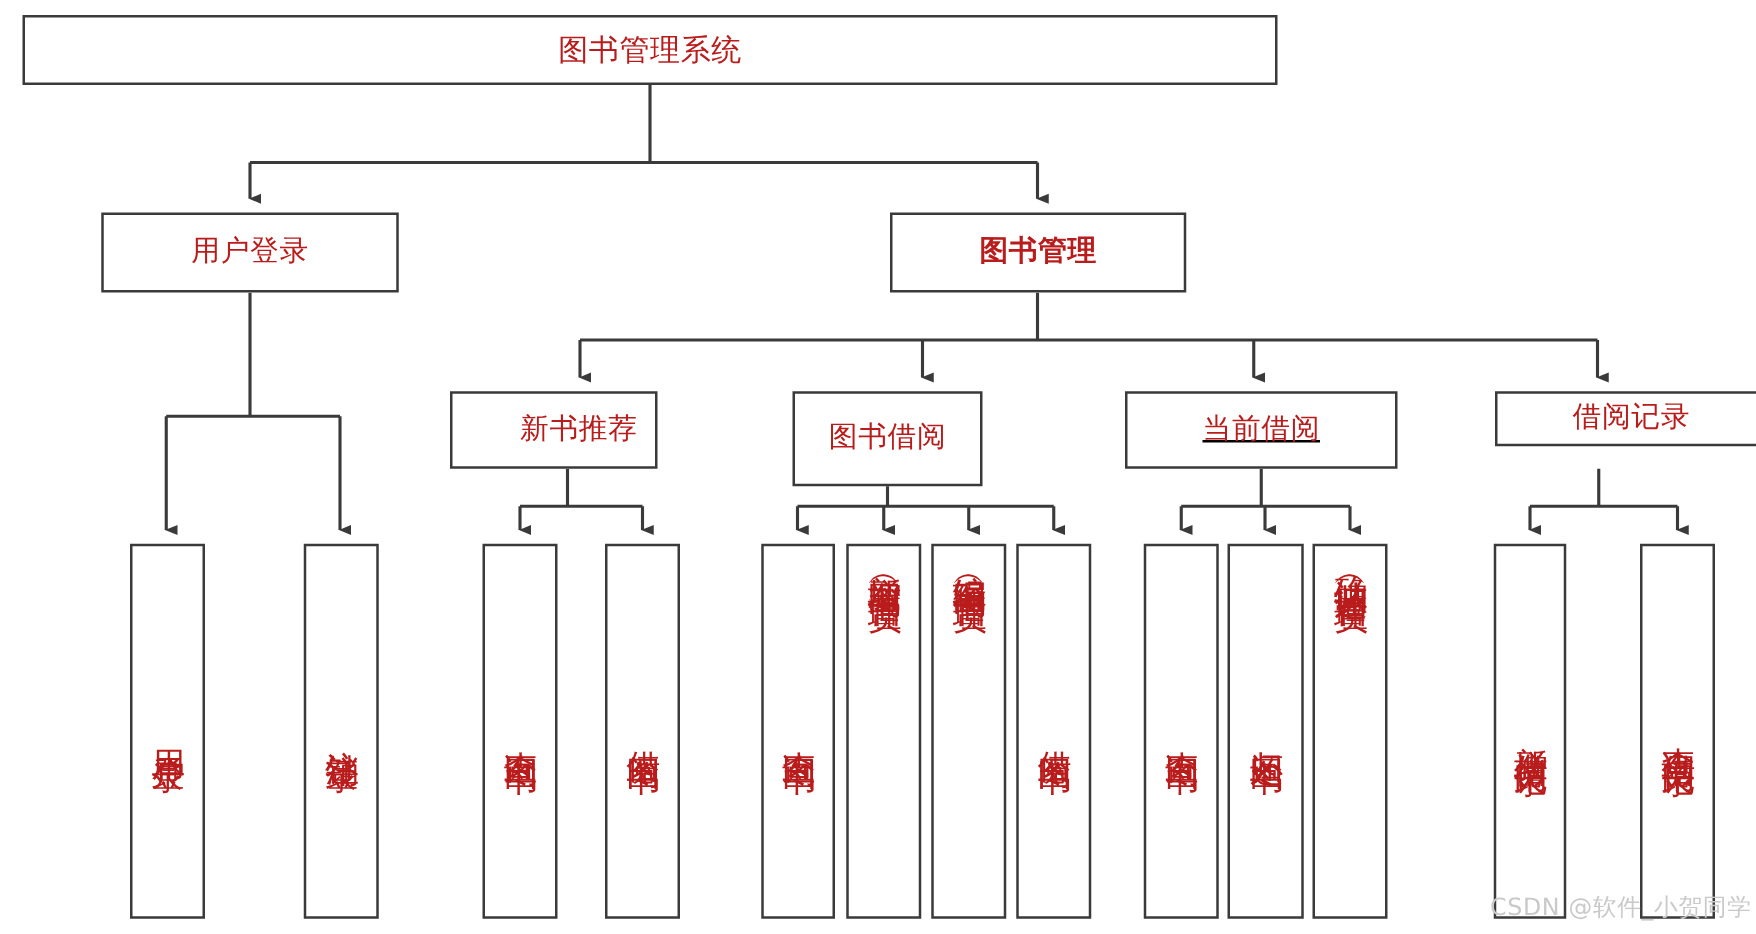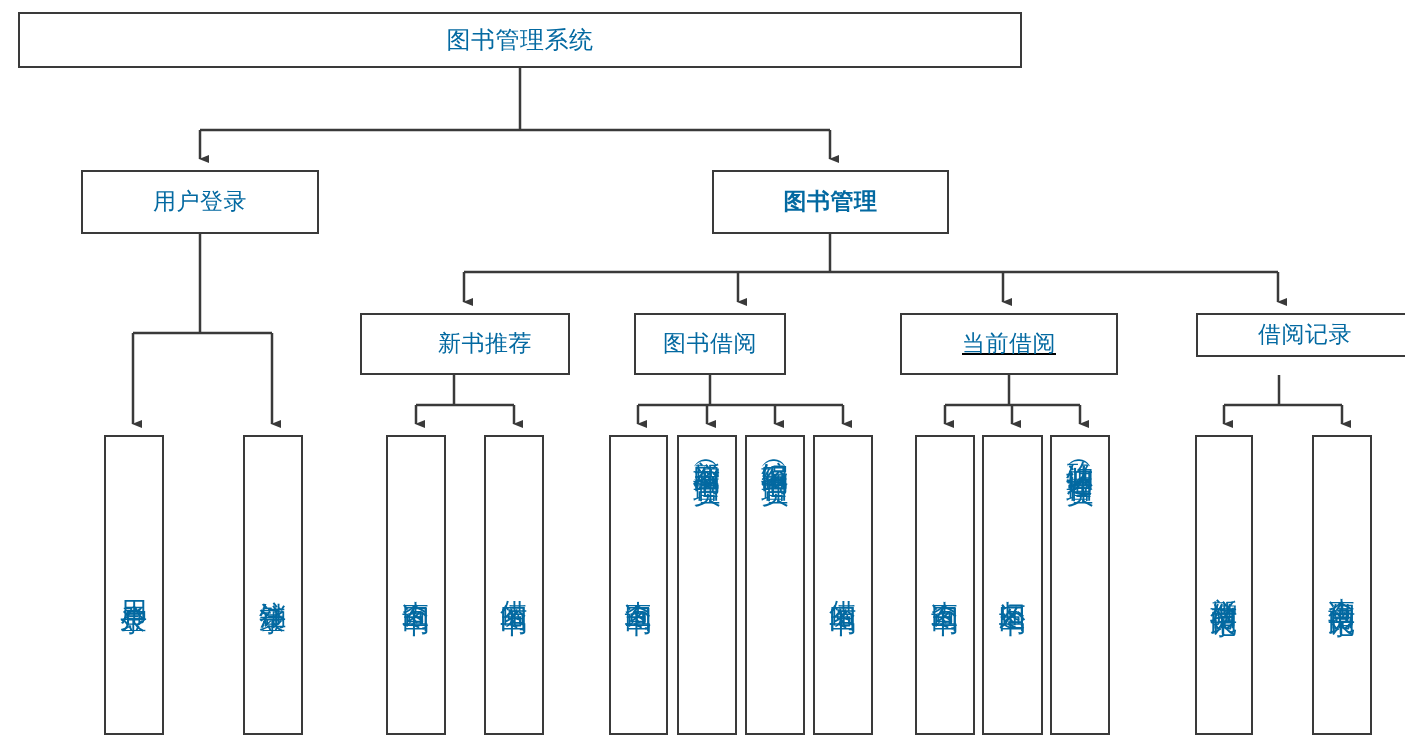--- a/index.html
+++ b/index.html
@@ -31,21 +31,21 @@
     position: absolute;
     box-sizing: border-box;
     background: #ffffff;
     border: 2.5px solid #3a3a3a;
     display: flex;
     align-items: center;
     justify-content: center;
     overflow: hidden;
   }
   .node .label {
-    color: #0369a1;
+    color: #b91c1c;
     line-height: 1.28;
     text-align: center;
     white-space: pre-wrap;
   }
   
   .node.horiz .label {
     font-size: 23px;
     letter-spacing: 0.5px;
   }
   .node.root .label {
@@ -130,24 +130,24 @@
   <div id="node-layer">
       <div class="node horiz root" style="left: 18px; top: 12px; width: 1004px; height: 56px;">
         <span class="label">图书管理系统</span>
       </div>
       <div class="node horiz" style="left: 81px; top: 170px; width: 238px; height: 64px;">
         <span class="label">用户登录</span>
       </div>
       <div class="node horiz" style="left: 712px; top: 170px; width: 237px; height: 64px; font-weight: bold;">
         <span class="label">图书管理</span>
       </div>
-      <div class="node horiz" style="left: 360px; top: 313px; width: 210px; height: 62px; padding-left: 40px;">
+      <div class="node horiz" style="left: 360px; top: 313px; width: 166px; height: 62px; padding-left: 40px;">
         <span class="label">新书推荐</span>
       </div>
-      <div class="node horiz" style="left: 634px; top: 313px; width: 152px; height: 62px;">
+      <div class="node horiz" style="left: 634px; top: 313px; width: 152px; height: 76px;">
         <span class="label">图书借阅</span>
       </div>
       <div class="node horiz" style="left: 900px; top: 313px; width: 218px; height: 62px; text-decoration: underline;">
         <span class="label">当前借阅</span>
       </div>
       <div class="node horiz" style="left: 1196px; top: 313px; width: 218px; height: 44px;">
         <span class="label">借阅记录</span>
       </div>
       <div class="node vert" style="left: 104px; top: 435px; width: 60px; height: 300px;">
         <span class="label">用户登录</span>
@@ -183,14 +183,15 @@
         <span class="label">确认归还（管理员）</span>
       </div>
       <div class="node vert" style="left: 1195px; top: 435px; width: 58px; height: 300px;">
         <span class="label">新增借阅记录</span>
       </div>
       <div class="node vert" style="left: 1312px; top: 435px; width: 60px; height: 300px;">
         <span class="label">查询借阅记录</span>
       </div>
     </div>
 
+  <div class="watermark" style="left:1192px; top:713px;">CSDN @软件_小贺同学</div>
 
 </div>
 
 </body></html>

